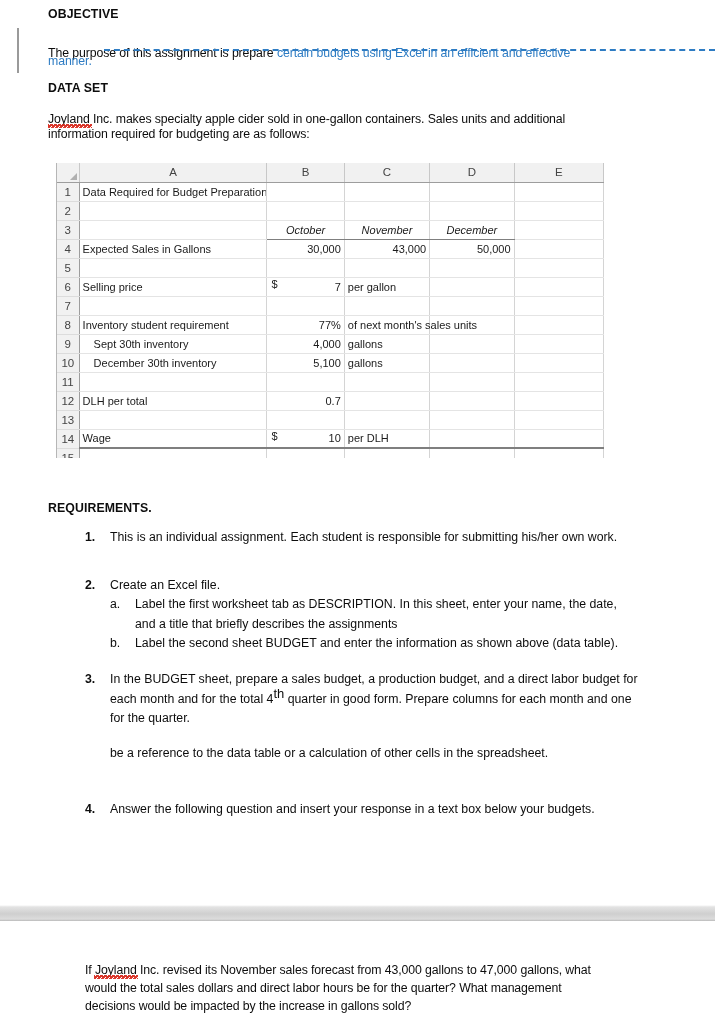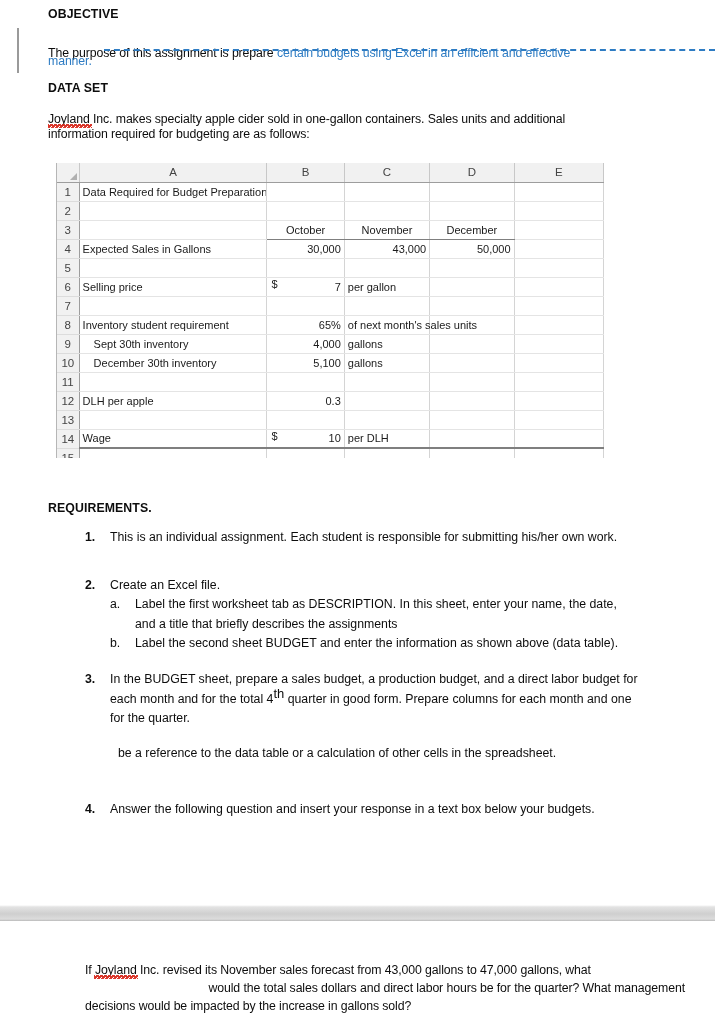--- a/index.html
+++ b/index.html
@@ -134,21 +134,21 @@
     border-right: 1px solid #9d9d9d;
     border-bottom: 1px solid #dcdcdc;
     width: 22px;
   }
   .cell {
     border-right: 1px solid #d4d4d4;
     border-bottom: 1px solid #e4e4e4;
   }
   .ta-r { text-align: right; }
   .ta-l { text-align: left; }
-  .ta-c { text-align: center; }
+  .ta-c { text-align: center; font-style: italic; }
   .bold { font-weight: bold; }
   .indent { padding-left: 14px !important; }
   .money-cell {
     position: relative;
     text-align: right;
   }
   .money-cell .cur {
     position: absolute;
     left: 4px;
     top: 0;
@@ -304,21 +304,21 @@
             <td class="cell"></td>
             <td class="cell"></td>
             <td class="cell"></td>
             <td class="cell"></td>
             <td class="cell"></td>
           </tr>
 
           <tr>
             <td class="rowhead">8</td>
             <td class="cell ta-l">Inventory student requirement</td>
-            <td class="cell ta-r">65%</td>
+            <td class="cell ta-r">77%</td>
             <td class="cell ta-l" style="overflow:visible;margin-left:34px;">of next month's sales units</td>
             <td class="cell"></td>
             <td class="cell"></td>
           </tr>
 
           <tr>
             <td class="rowhead">9</td>
             <td class="cell ta-l indent">Sept 30th  inventory</td>
             <td class="cell ta-r">4,000</td>
             <td class="cell ta-l">gallons</td>
@@ -339,22 +339,22 @@
             <td class="rowhead">11</td>
             <td class="cell"></td>
             <td class="cell"></td>
             <td class="cell"></td>
             <td class="cell"></td>
             <td class="cell"></td>
           </tr>
 
           <tr>
             <td class="rowhead">12</td>
-            <td class="cell ta-l">DLH per apple</td>
-            <td class="cell ta-r">0.3</td>
+            <td class="cell ta-l">DLH per total</td>
+            <td class="cell ta-r">0.7</td>
             <td class="cell"></td>
             <td class="cell"></td>
             <td class="cell"></td>
           </tr>
 
           <tr>
             <td class="rowhead">13</td>
             <td class="cell"></td>
             <td class="cell"></td>
             <td class="cell"></td>
@@ -408,30 +408,30 @@
   </div>
 
   <div class="li" style="left:85px; top:670px; width:600px;">
     <span class="num">3.</span>
     <span class="body">In the BUDGET sheet, prepare a sales budget, a production budget, and a direct labor budget for</span>
     <span class="body">each month and for the total 4<sup>th</sup> quarter in good form. Prepare columns for each month and one</span>
     <span class="body">for the quarter.</span>
   </div>
 
   <div class="li" style="left:110px; top:744px; width:580px;">
-    <span class="body" style="margin-left:8px;">be a reference to the data table or a calculation of other cells in the spreadsheet.</span>
+    <span class="body" style="margin-left:0;">be a reference to the data table or a calculation of other cells in the spreadsheet.</span>
   </div>
 
   <div class="li" style="left:85px; top:800px; width:600px;">
     <span class="num">4.</span>
     <span class="body">Answer the following question and insert your response in a text box below your budgets.</span>
   </div>
 
   <div class="page-gap"></div>
 
   <div class="block" style="left:85px; top:961px; width:600px;">
     <span>If </span><span>Joyland</span><span> Inc. revised its November sales forecast from 43,000 gallons to 47,000 gallons, what</span>
   </div>
   <div class="squiggle" style="left:94px; top:975px; width:44px;"></div>
-  <div class="block" style="left:85px; top:979px; width:600px;text-align:right;">would the total sales dollars and direct labor hours be for the quarter? What management</div>
+  <div class="block" style="left:85px; top:979px; width:600px;">would the total sales dollars and direct labor hours be for the quarter? What management</div>
   <div class="block" style="left:85px; top:997px; width:600px;">decisions would be impacted by the increase in gallons sold?</div>
 
 </div>
 
 </body></html>

